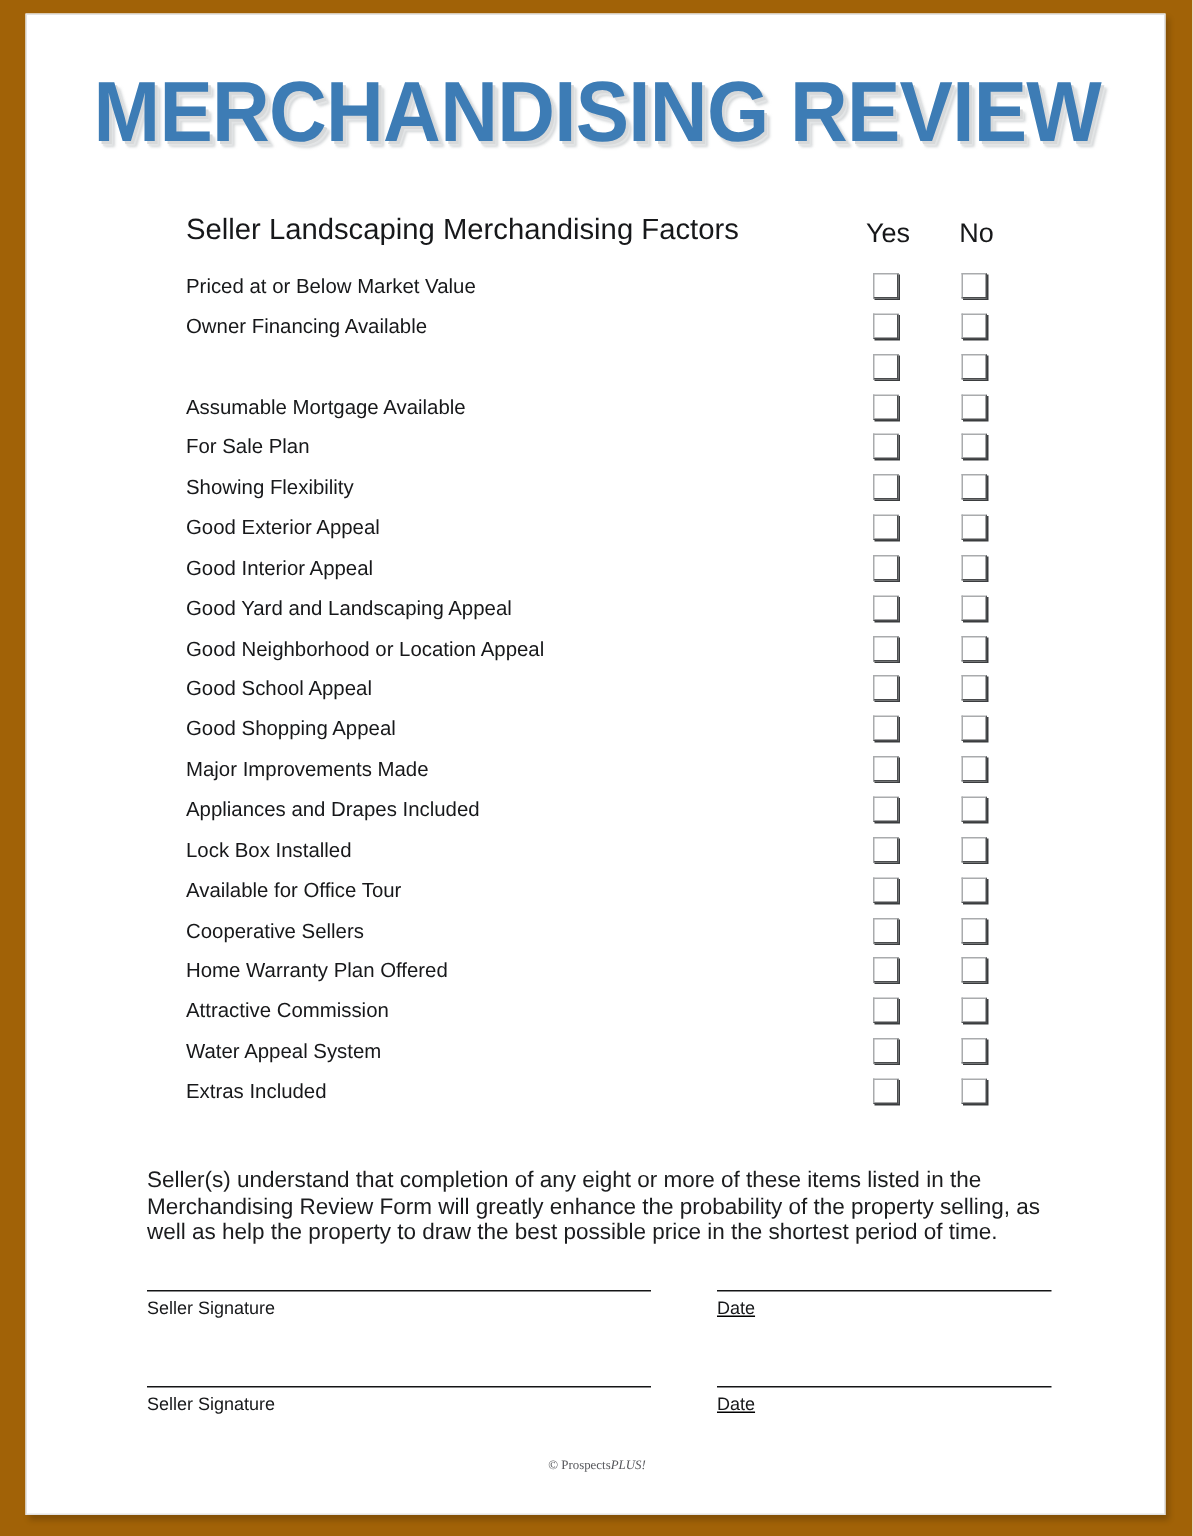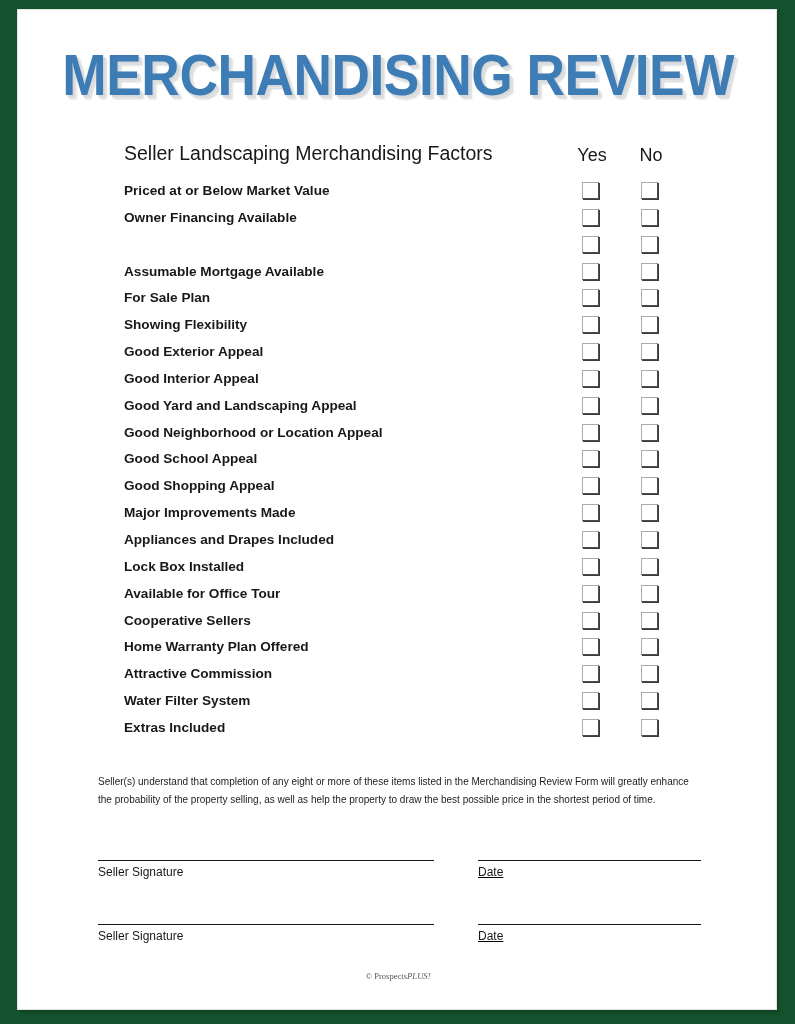--- a/index.html
+++ b/index.html
@@ -13,21 +13,21 @@
     overflow: hidden;
     font-family: "Liberation Sans", sans-serif;
     -webkit-font-smoothing: antialiased;
   }
 
   
   #canvas {
     position: relative;
     width: 795px;
     height: 1024px;
-    background: #14532d;
+    background: #a16207;
     box-sizing: border-box;
   }
 
   
   #page {
     position: absolute;
     left: 17px;
     top: 9px;
     width: 760px;
     height: 1001px;
@@ -101,21 +101,20 @@
   
   #rows {
     position: absolute;
     left: 0;
     top: 169px;
     width: 760px;
   }
   .factor-row {
     position: relative;
     height: 26.85px;
-    font-weight: bold;
   }
   .factor-label {
     position: absolute;
     left: 106px;
     top: 2px;
     font-size: 13.6px;
     line-height: 19px;
     color: #17181a;
     white-space: nowrap;
   }
@@ -141,21 +140,21 @@
     box-shadow: 1px 1px 0 0 #3a3c3e;
     box-sizing: content-box;
   }
 
   
   #disclaimer {
     position: absolute;
     left: 80px;
     top: 753px;
     width: 604px;
-    font-size: 10px;
+    font-size: 15px;
     line-height: 17.6px;
     color: #1b1c1e;
     text-align: left;
   }
 
   
   .sig-block {
     position: absolute;
     left: 0;
     width: 760px;
@@ -380,21 +379,21 @@
           <div class="factor-row">
             <span class="factor-label">Attractive Commission</span>
             <div class="cb-cell yes">
               <span class="checkbox"></span>
             </div>
             <div class="cb-cell no">
               <span class="checkbox"></span>
             </div>
           </div>
           <div class="factor-row">
-            <span class="factor-label">Water Filter System</span>
+            <span class="factor-label">Water Appeal System</span>
             <div class="cb-cell yes">
               <span class="checkbox"></span>
             </div>
             <div class="cb-cell no">
               <span class="checkbox"></span>
             </div>
           </div>
           <div class="factor-row">
             <span class="factor-label">Extras Included</span>
             <div class="cb-cell yes">

